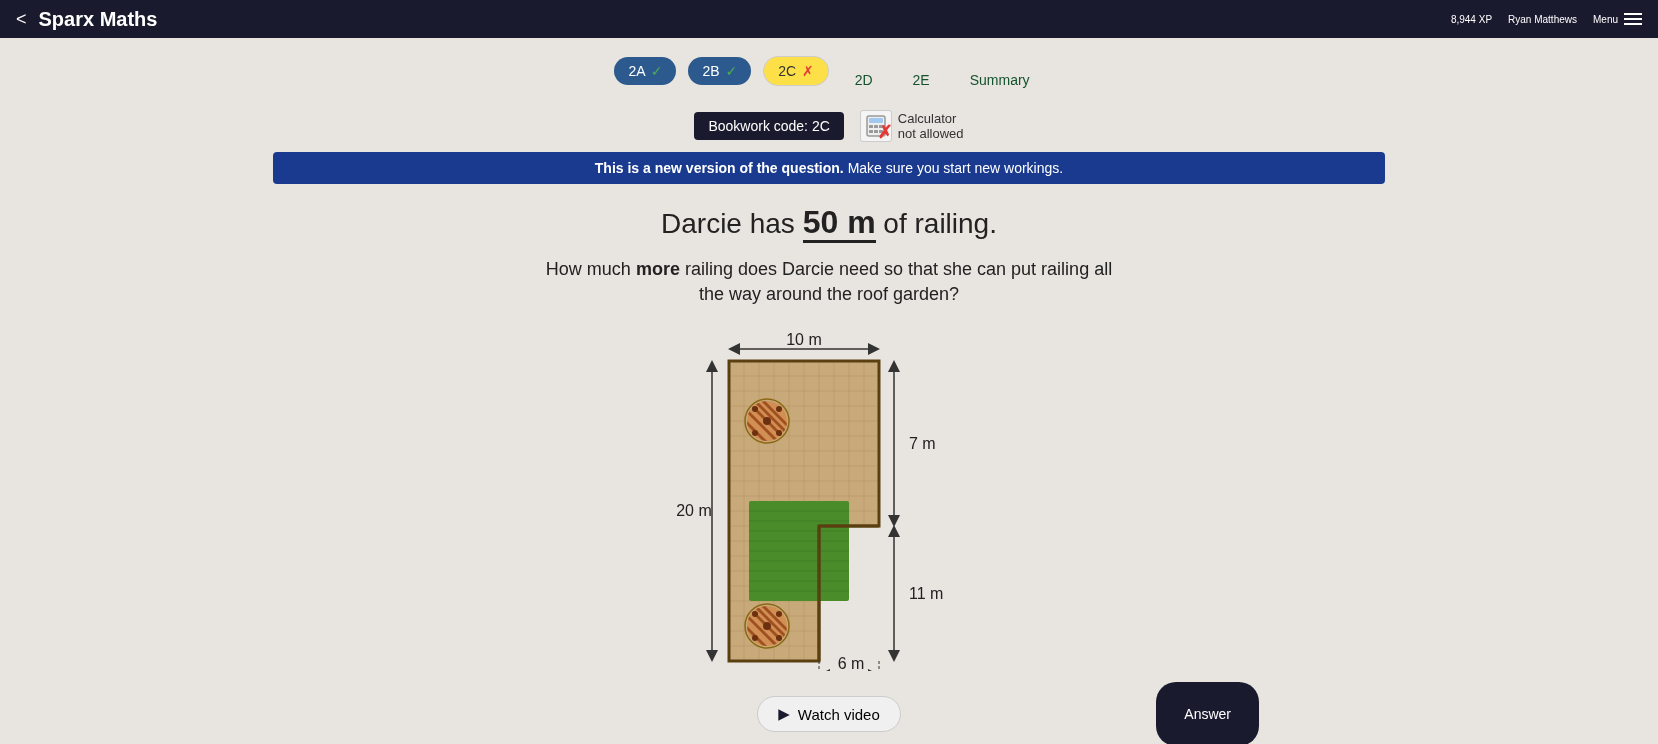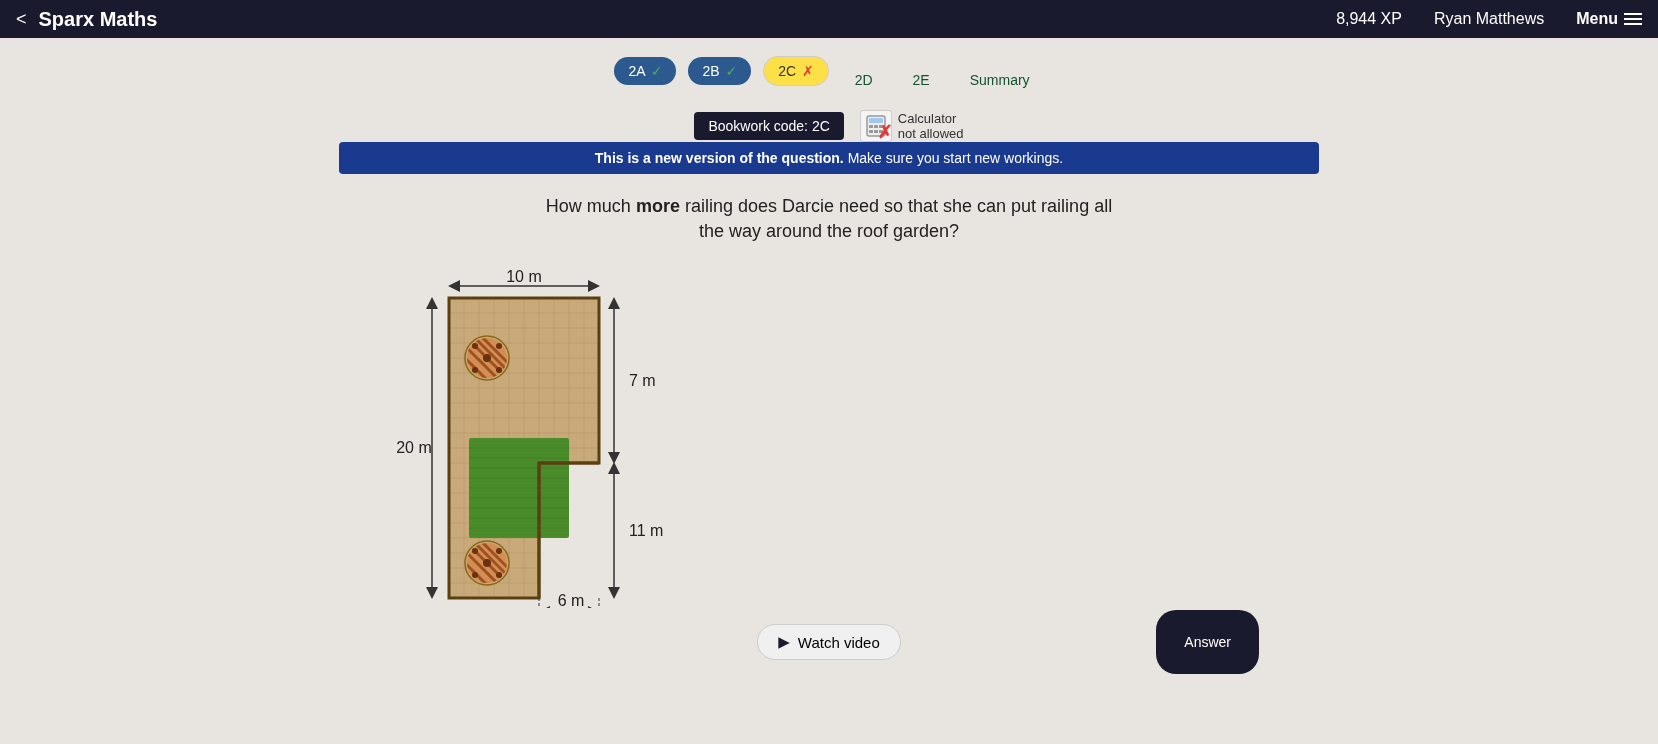--- a/index.html
+++ b/index.html
@@ -31,30 +31,29 @@
     .topbar-logo {
       font-size: 20px;
       font-weight: bold;
       color: white;
     }
     .topbar-right {
       position: absolute;
       right: 16px;
       display: flex;
       align-items: center;
-      gap: 32px;
-      font-size: 16px;
+      gap: 16px;
+      font-size: 10px;
       color: white;
     }
     .topbar-menu {
       display: flex;
       align-items: center;
       gap: 6px;
       cursor: pointer;
-      font-weight: bold;
     }
     .hamburger-icon {
       display: flex;
       flex-direction: column;
       gap: 3px;
     }
     .hamburger-icon span {
       display: block;
       width: 18px;
       height: 2px;
@@ -100,20 +99,21 @@
       margin-top: 18px;
     }
     .tab .check { color: #4caf50; margin-left: 2px; }
     .tab .cross { color: #e53935; margin-left: 2px; }
 
     
     .bookwork-bar {
       display: flex;
       align-items: center;
       gap: 16px;
+      margin-bottom: 10px;
     }
     .bookwork-code {
       background: #1a1a2e;
       color: white;
       padding: 6px 14px;
       border-radius: 4px;
       font-size: 14px;
     }
     .calculator-info {
       display: flex;
@@ -139,21 +139,21 @@
       font-weight: bold;
       position: absolute;
       right: -2px;
       bottom: -2px;
     }
 
     
     .notice-bar {
       background: #1a3a8f;
       color: white;
-      width: 980px;
+      width: 1112px;
       padding: 8px 20px;
       border-radius: 4px;
       font-size: 14px;
       margin-bottom: 20px;
       text-align: center;
     }
     .notice-bar strong { font-weight: bold; }
 
     
     .question-area {
@@ -175,22 +175,23 @@
       color: #222;
       margin-bottom: 24px;
       line-height: 1.4;
     }
     .question-text-sub strong { font-weight: 900; }
 
     
     .diagram-container {
       position: relative;
       display: flex;
+      justify-content: center;
       align-items: flex-start;
-      margin-bottom: 16px;
+      margin-bottom: 25px;
     }
 
     
     .bottom-controls {
       display: flex;
       align-items: center;
       justify-content: center;
       gap: 20px;
       margin-top: 8px;
       position: relative;
@@ -287,20 +288,23 @@
       </div>
     </div>
   </div>
 
   <div class="notice-bar">
     <strong>This is a new version of the question.</strong>
     <span> Make sure you start new workings.</span>
   </div>
 
   <div class="question-area">
+    <div class="question-text-main">
+      <span>Darcie has </span><span class="measurement">50 m</span><span> of railing.</span>
+    </div>
     <div class="question-text-sub">
       How much <strong>more</strong> railing does Darcie need so that she can put railing all<br>the way around the roof garden?
     </div>
 
     <div class="diagram-container">
       <svg width="420" height="340" viewBox="0 0 420 340" xmlns="http://www.w3.org/2000/svg">
 
         <defs>
           <marker id="arrow" markerWidth="8" markerHeight="8" refX="4" refY="4" orient="auto">
             <path d="M0,0 L8,4 L0,8 Z" fill="#333"></path>

